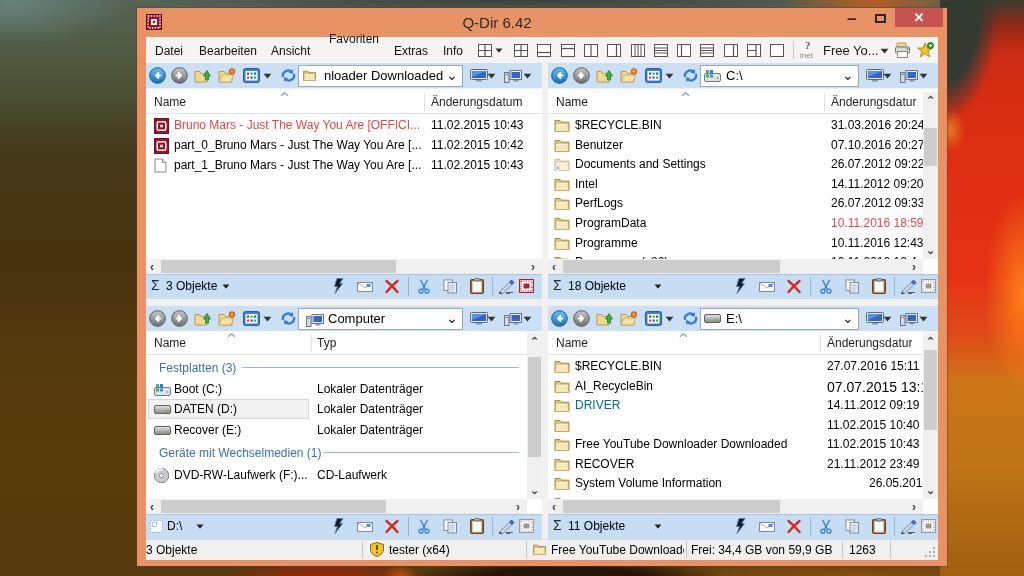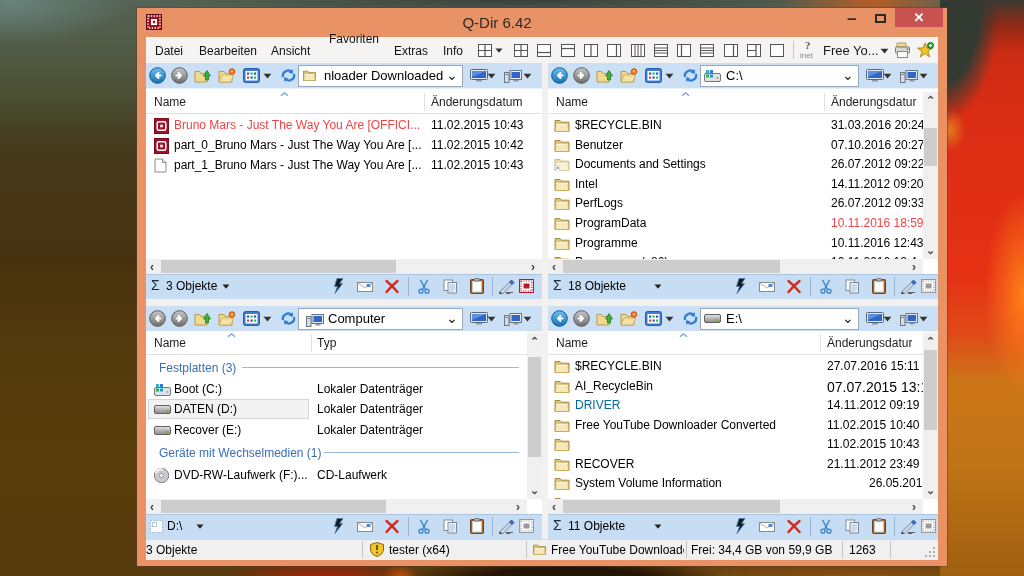--- a/index.html
+++ b/index.html
@@ -774,27 +774,27 @@
 <path d="M2.2 5.8 L13.8 5.8 L14.8 13.5 L1.2 13.5 Z" fill="#f5e9bc" stroke="#c6a95c" stroke-width="0.8"></path>
 <path d="M2.2 5.8 L13.8 5.8 L14 7.2 L2 7.2 Z" fill="#faf2d2"></path>
       </svg></div>
 <div style="position:absolute;left:27px;top:43.0px;font-size:12px;white-space:nowrap;color:#0369a1;">DRIVER</div>
 <div style="position:absolute;left:279px;top:43.0px;font-size:12px;white-space:nowrap;color:#000;">14.11.2012 09:19</div>
 <div style="position:absolute;left:6px;top:62.5px;line-height:0;"><svg width="16" height="14" viewBox="0 0 16 14" style="opacity:1.0">
 <path d="M1 2.5 L6 2.5 L7.5 4.2 L15 4.2 L15 13.5 L1 13.5 Z" fill="#dfc470" stroke="#a98b44" stroke-width="1"></path>
 <path d="M2.2 5.8 L13.8 5.8 L14.8 13.5 L1.2 13.5 Z" fill="#f5e9bc" stroke="#c6a95c" stroke-width="0.8"></path>
 <path d="M2.2 5.8 L13.8 5.8 L14 7.2 L2 7.2 Z" fill="#faf2d2"></path>
       </svg></div>
-<div style="position:absolute;left:27px;top:62.5px;font-size:12px;white-space:nowrap;color:#000;">Free YouTube Downloader Converted</div>
 <div style="position:absolute;left:279px;top:62.5px;font-size:12px;white-space:nowrap;color:#000;">11.02.2015 10:40</div>
 <div style="position:absolute;left:6px;top:82.0px;line-height:0;"><svg width="16" height="14" viewBox="0 0 16 14" style="opacity:1.0">
 <path d="M1 2.5 L6 2.5 L7.5 4.2 L15 4.2 L15 13.5 L1 13.5 Z" fill="#dfc470" stroke="#a98b44" stroke-width="1"></path>
 <path d="M2.2 5.8 L13.8 5.8 L14.8 13.5 L1.2 13.5 Z" fill="#f5e9bc" stroke="#c6a95c" stroke-width="0.8"></path>
 <path d="M2.2 5.8 L13.8 5.8 L14 7.2 L2 7.2 Z" fill="#faf2d2"></path>
       </svg></div>
+<div style="position:absolute;left:27px;top:82.0px;font-size:12px;white-space:nowrap;color:#000;">Free YouTube Downloader Downloaded</div>
 <div style="position:absolute;left:279px;top:82.0px;font-size:12px;white-space:nowrap;color:#000;">11.02.2015 10:43</div>
 <div style="position:absolute;left:6px;top:101.5px;line-height:0;"><svg width="16" height="14" viewBox="0 0 16 14" style="opacity:1.0">
 <path d="M1 2.5 L6 2.5 L7.5 4.2 L15 4.2 L15 13.5 L1 13.5 Z" fill="#dfc470" stroke="#a98b44" stroke-width="1"></path>
 <path d="M2.2 5.8 L13.8 5.8 L14.8 13.5 L1.2 13.5 Z" fill="#f5e9bc" stroke="#c6a95c" stroke-width="0.8"></path>
 <path d="M2.2 5.8 L13.8 5.8 L14 7.2 L2 7.2 Z" fill="#faf2d2"></path>
       </svg></div>
 <div style="position:absolute;left:27px;top:101.5px;font-size:12px;white-space:nowrap;color:#000;">RECOVER</div>
 <div style="position:absolute;left:279px;top:101.5px;font-size:12px;white-space:nowrap;color:#000;">21.11.2012 23:49</div>
 <div style="position:absolute;left:6px;top:121.0px;line-height:0;"><svg width="16" height="14" viewBox="0 0 16 14" style="opacity:1.0">
 <path d="M1 2.5 L6 2.5 L7.5 4.2 L15 4.2 L15 13.5 L1 13.5 Z" fill="#dfc470" stroke="#a98b44" stroke-width="1"></path>

